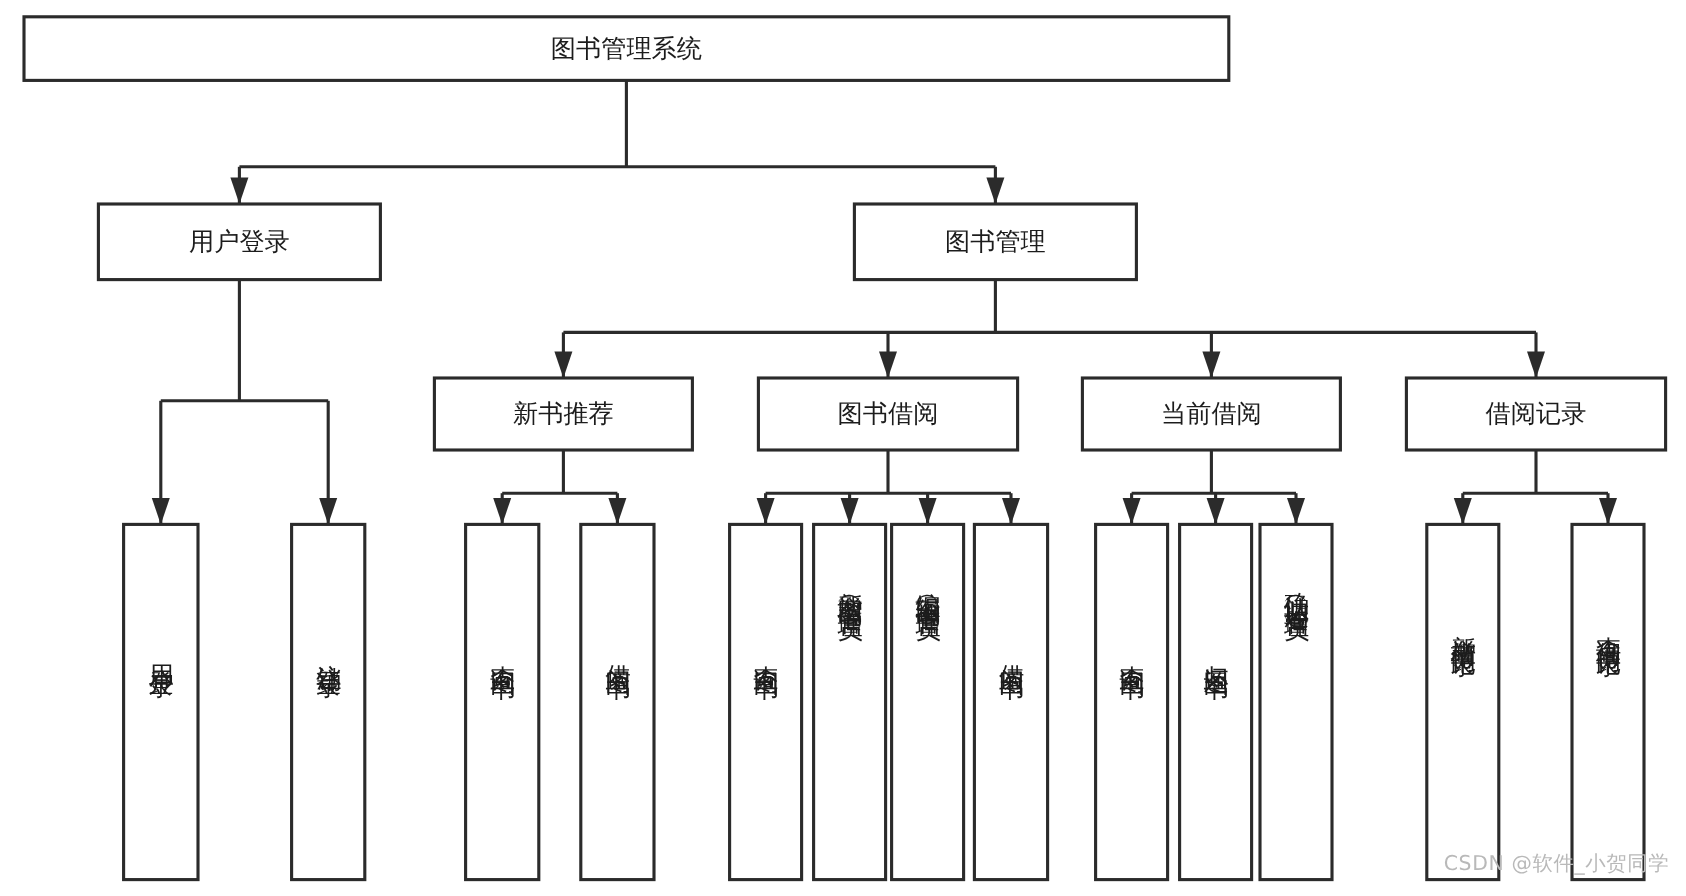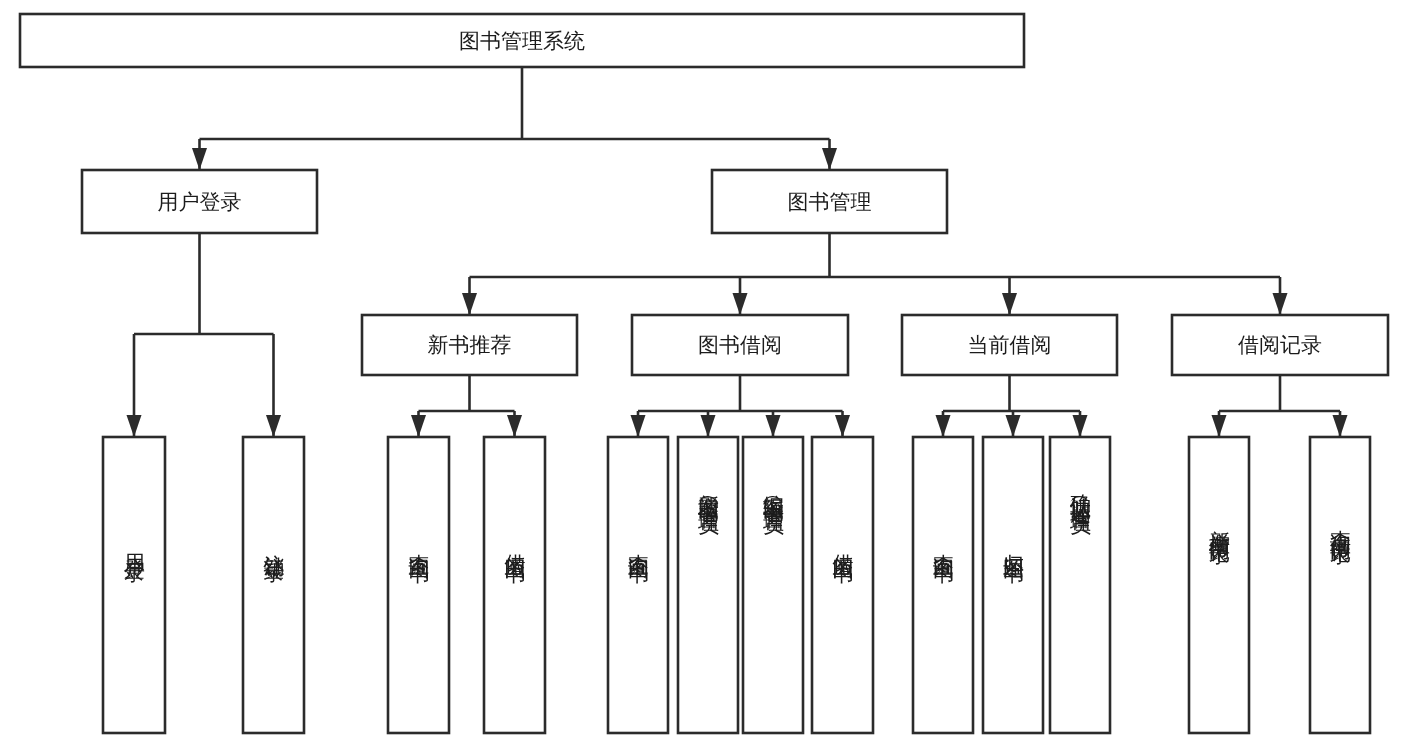--- a/index.html
+++ b/index.html
@@ -213,13 +213,14 @@
         <span class="leaf-label">确认归还（管理员）</span>
       </div>
       <div class="leaf-label-wrap" style="left: 1189px; top: 437px; width: 60px; height: 296px; padding-top: 76px;">
         <span class="leaf-label">新增借阅记录</span>
       </div>
       <div class="leaf-label-wrap" style="left: 1310px; top: 437px; width: 60px; height: 296px; padding-top: 76px;">
         <span class="leaf-label">查询借阅记录</span>
       </div>
     </div>
 
+  <div class="watermark">CSDN @软件_小贺同学</div>
 </div>
 
 </body></html>

